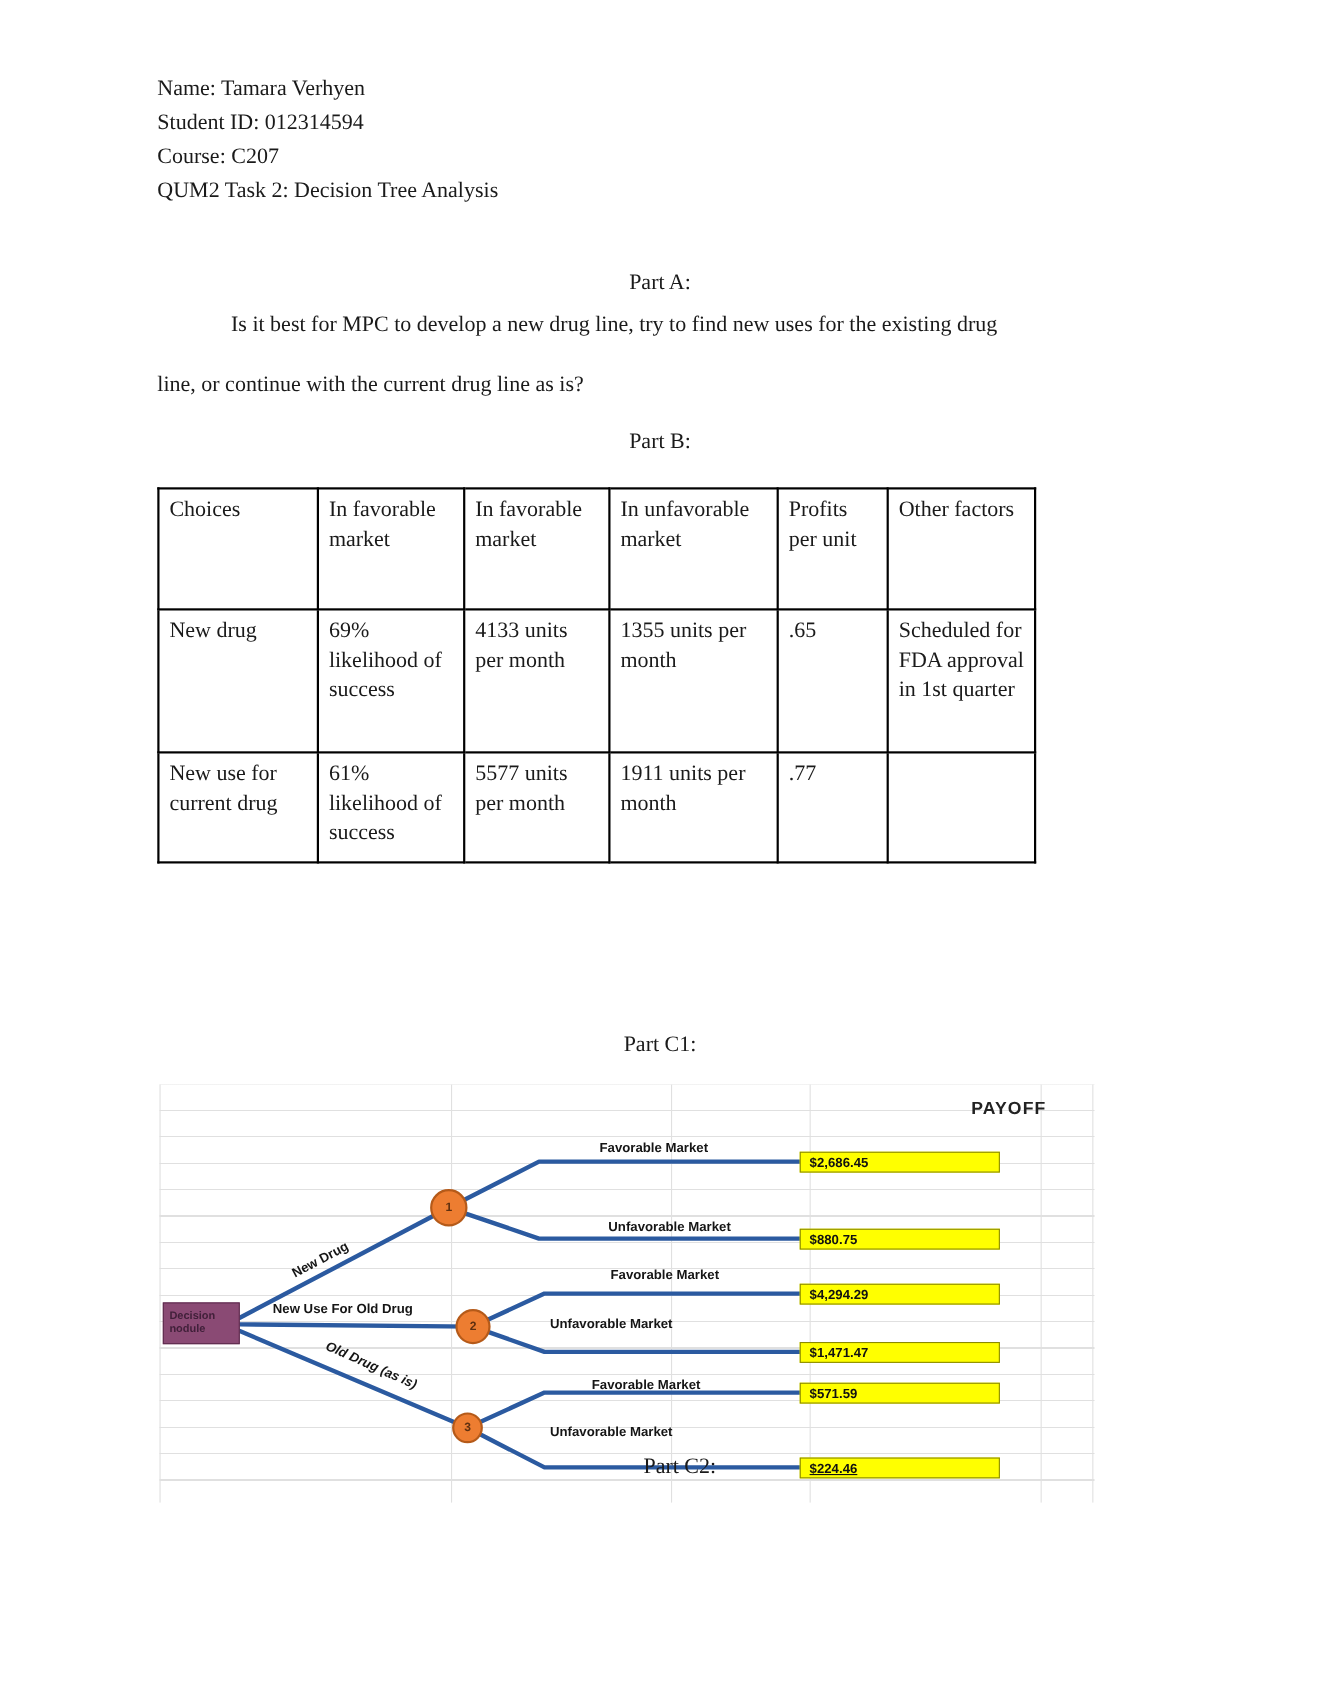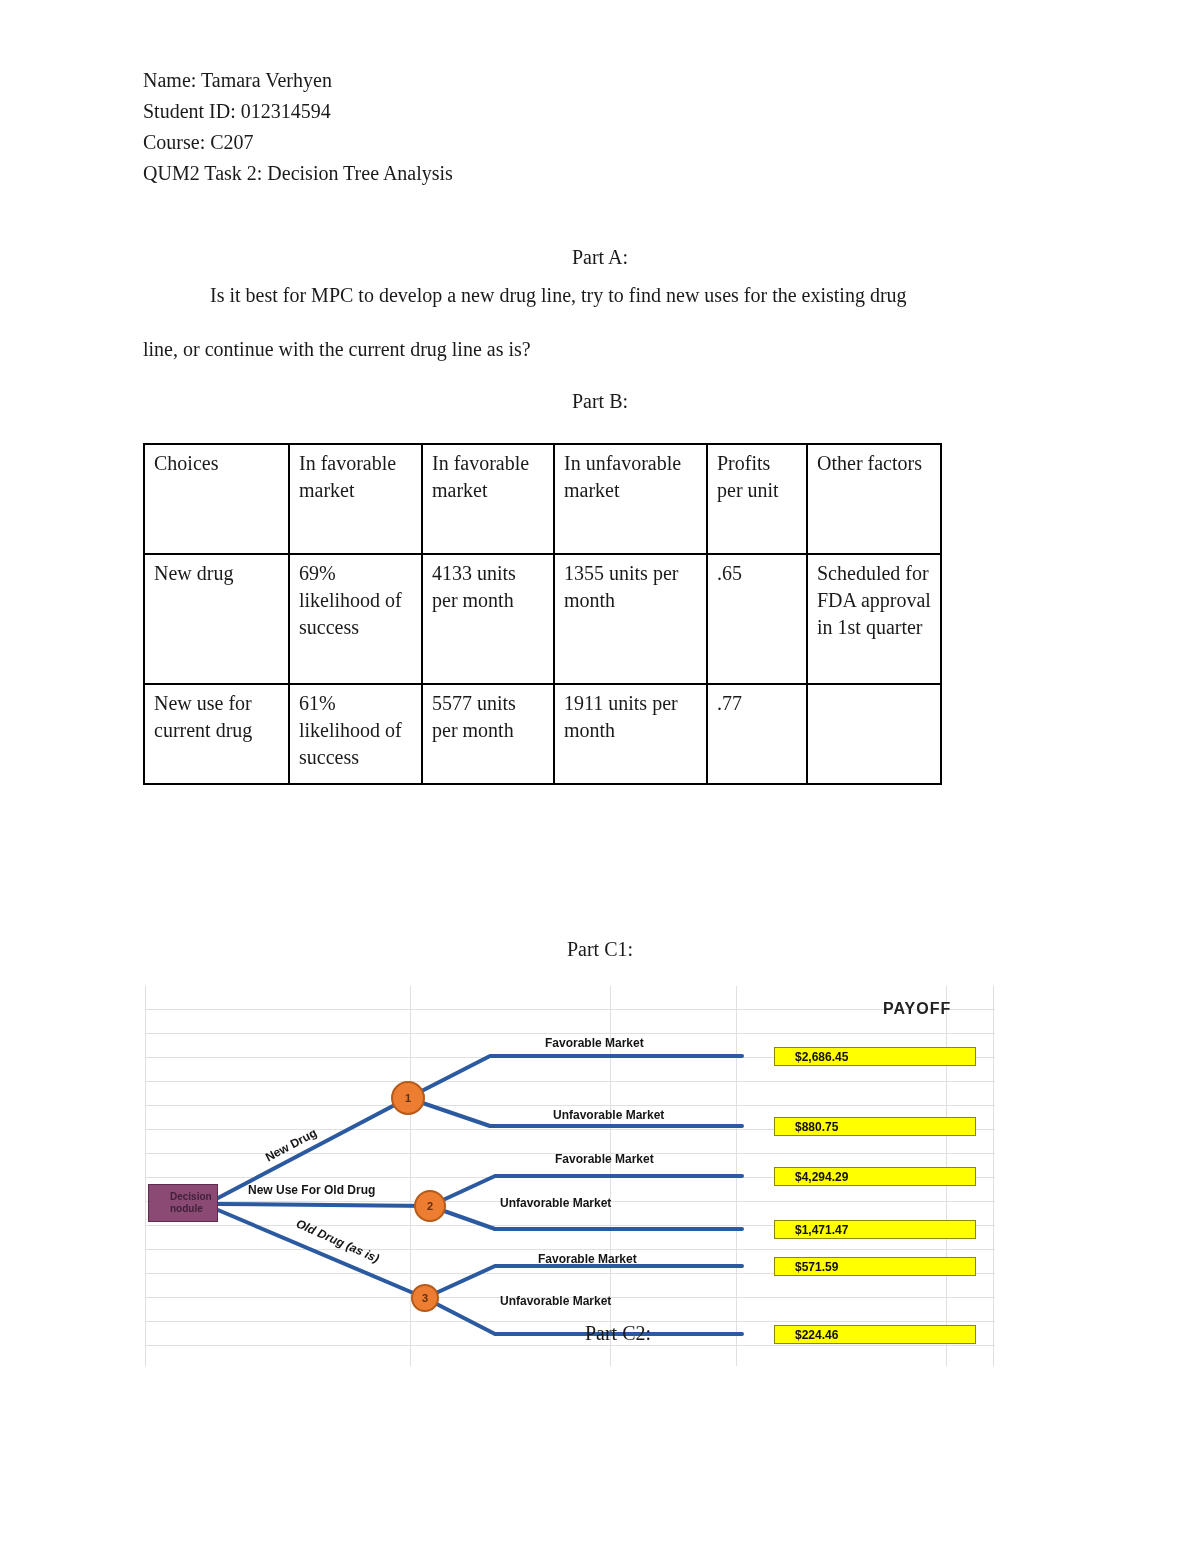--- a/index.html
+++ b/index.html
@@ -26,36 +26,36 @@
     font-family:"Liberation Sans", sans-serif;
   }
   .vgrid { position:absolute; top:0; width:1px; height:380px; background:#e0e0e0; }
   .tree svg { position:absolute; left:0; top:0; }
   .payoff-head { position:absolute; left:738px; top:14px; font-size:16px; font-weight:bold; letter-spacing:1px; color:#222; }
   .leaf-label { position:absolute; font-size:12px; font-weight:bold; color:#151515; white-space:nowrap; }
   .branch-label { position:absolute; font-size:12px; font-weight:bold; color:#151515; white-space:nowrap; }
   .branch-rot-up { transform:rotate(-28deg); }
   .branch-rot-down { transform:rotate(24deg); font-style:italic; }
   .payoff {
-    position:absolute; left:629px; width:202px; height:19px;
+    position:absolute; left:582px; width:182px; height:19px;
     background:#ffff00; border:1px solid #8a8a00;
     font-size:12px; font-weight:bold; color:#111;
-    line-height:16px; padding:1px 20px; white-space:nowrap;
+    line-height:16px; padding:1px 8px; white-space:nowrap;
   }
   .node {
     position:absolute; border-radius:50%;
     background:#ed7d31; border:2px solid #b55a19;
     display:flex; align-items:center; justify-content:center;
     font-size:11px; font-weight:bold; color:#5f3010;
   }
   .root-box {
     position:absolute; left:3px; top:198px; width:70px; height:38px;
     background:#8a4a74; border:1px solid #5e2c4e;
     color:#41203a; font-size:10px; font-weight:bold; line-height:12px;
-    padding:6px 21px;
+    padding:6px 5px;
   }
 </style>
 </head>
 <body>
 
 <div class="abs doc-line" style="left:143px; top:65px;">Name: Tamara Verhyen</div>
 <div class="abs doc-line" style="left:143px; top:96px;">Student ID: 012314594</div>
 <div class="abs doc-line" style="left:143px; top:127px;">Course: C207</div>
 <div class="abs doc-line" style="left:143px; top:158px;">QUM2 Task 2: Decision Tree Analysis</div>
 
@@ -146,16 +146,16 @@
   <div class="leaf-label" style="left:410px; top:166px;">Favorable Market</div>
   <div class="leaf-label" style="left:355px; top:210px;">Unfavorable Market</div>
   <div class="leaf-label" style="left:393px; top:266px;">Favorable Market</div>
   <div class="leaf-label" style="left:355px; top:308px;">Unfavorable Market</div>
 
   <div class="payoff" style="top:61px;">$2,686.45</div>
   <div class="payoff" style="top:131px;">$880.75</div>
   <div class="payoff" style="top:181px;">$4,294.29</div>
   <div class="payoff" style="top:234px;">$1,471.47</div>
   <div class="payoff" style="top:271px;">$571.59</div>
-  <div class="payoff" style="top:339px;">$224.46</div>
+  <div class="payoff" style="top:339px;text-decoration:underline;">$224.46</div>
 </div>
 
 <div class="abs center-head" style="top:1322px;padding-left:36px;">Part C2:</div>
 
 </body></html>

